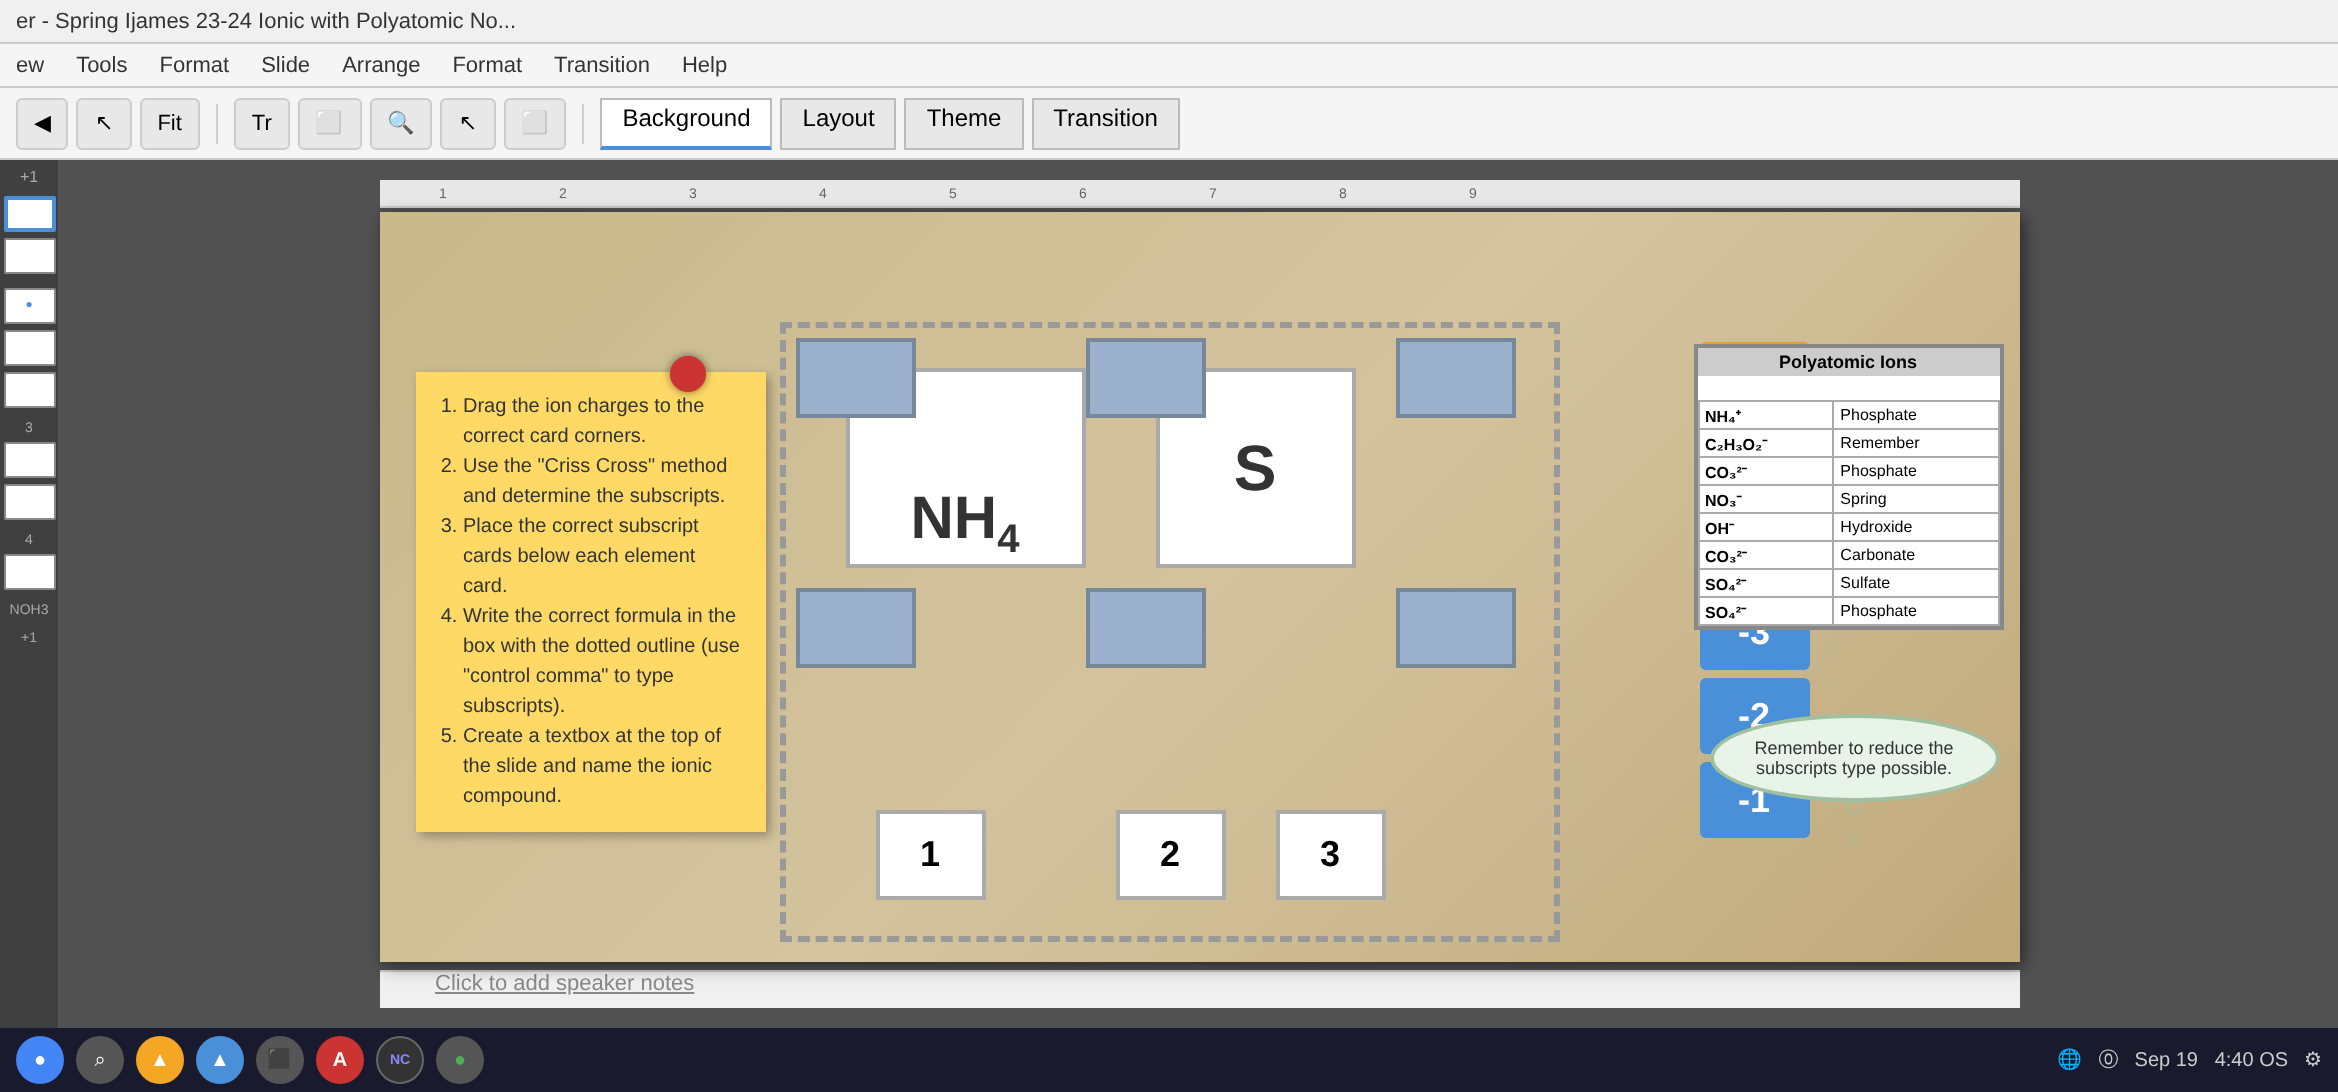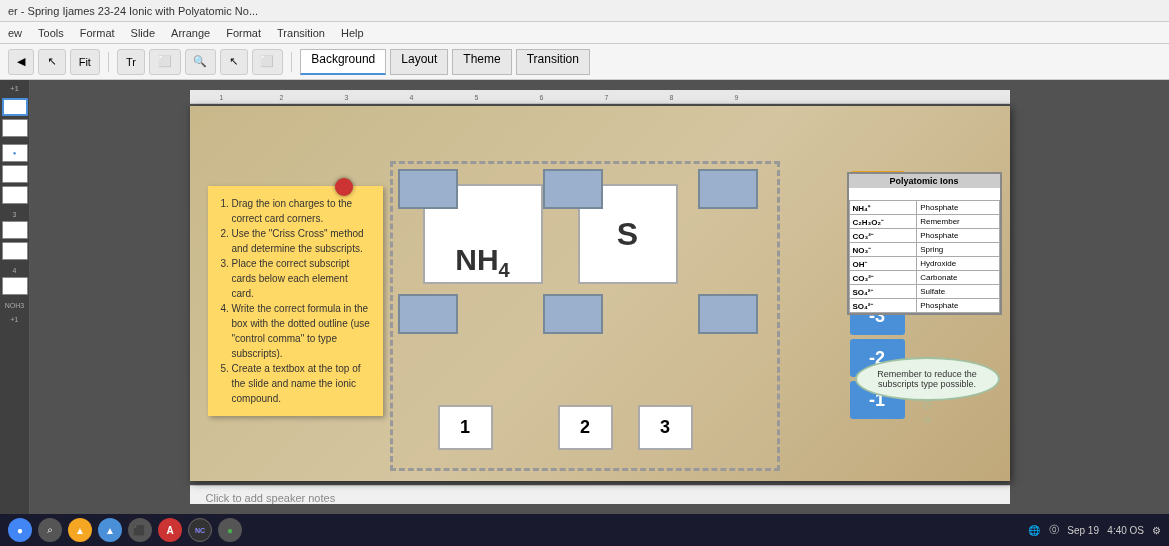--- a/index.html
+++ b/index.html
@@ -296,25 +296,26 @@
       color: #333;
       z-index: 20;
     }
 
     
     .speaker-notes {
       height: 22px;
       background: #f0f0f0;
       border-top: 1px solid #ccc;
       display: flex;
-      align-items: flex-end;
-      padding: 0 16px;
+      align-items: flex-start;
+      padding: 0 28px;
       font-size: 11px;
       color: #888;
       width: 100%;
+      text-decoration: underline;
     }
 
     
     .taskbar {
       height: 32px;
       background: #1a1a2e;
       display: flex;
       align-items: center;
       justify-content: space-between;
       padding: 0 8px;

